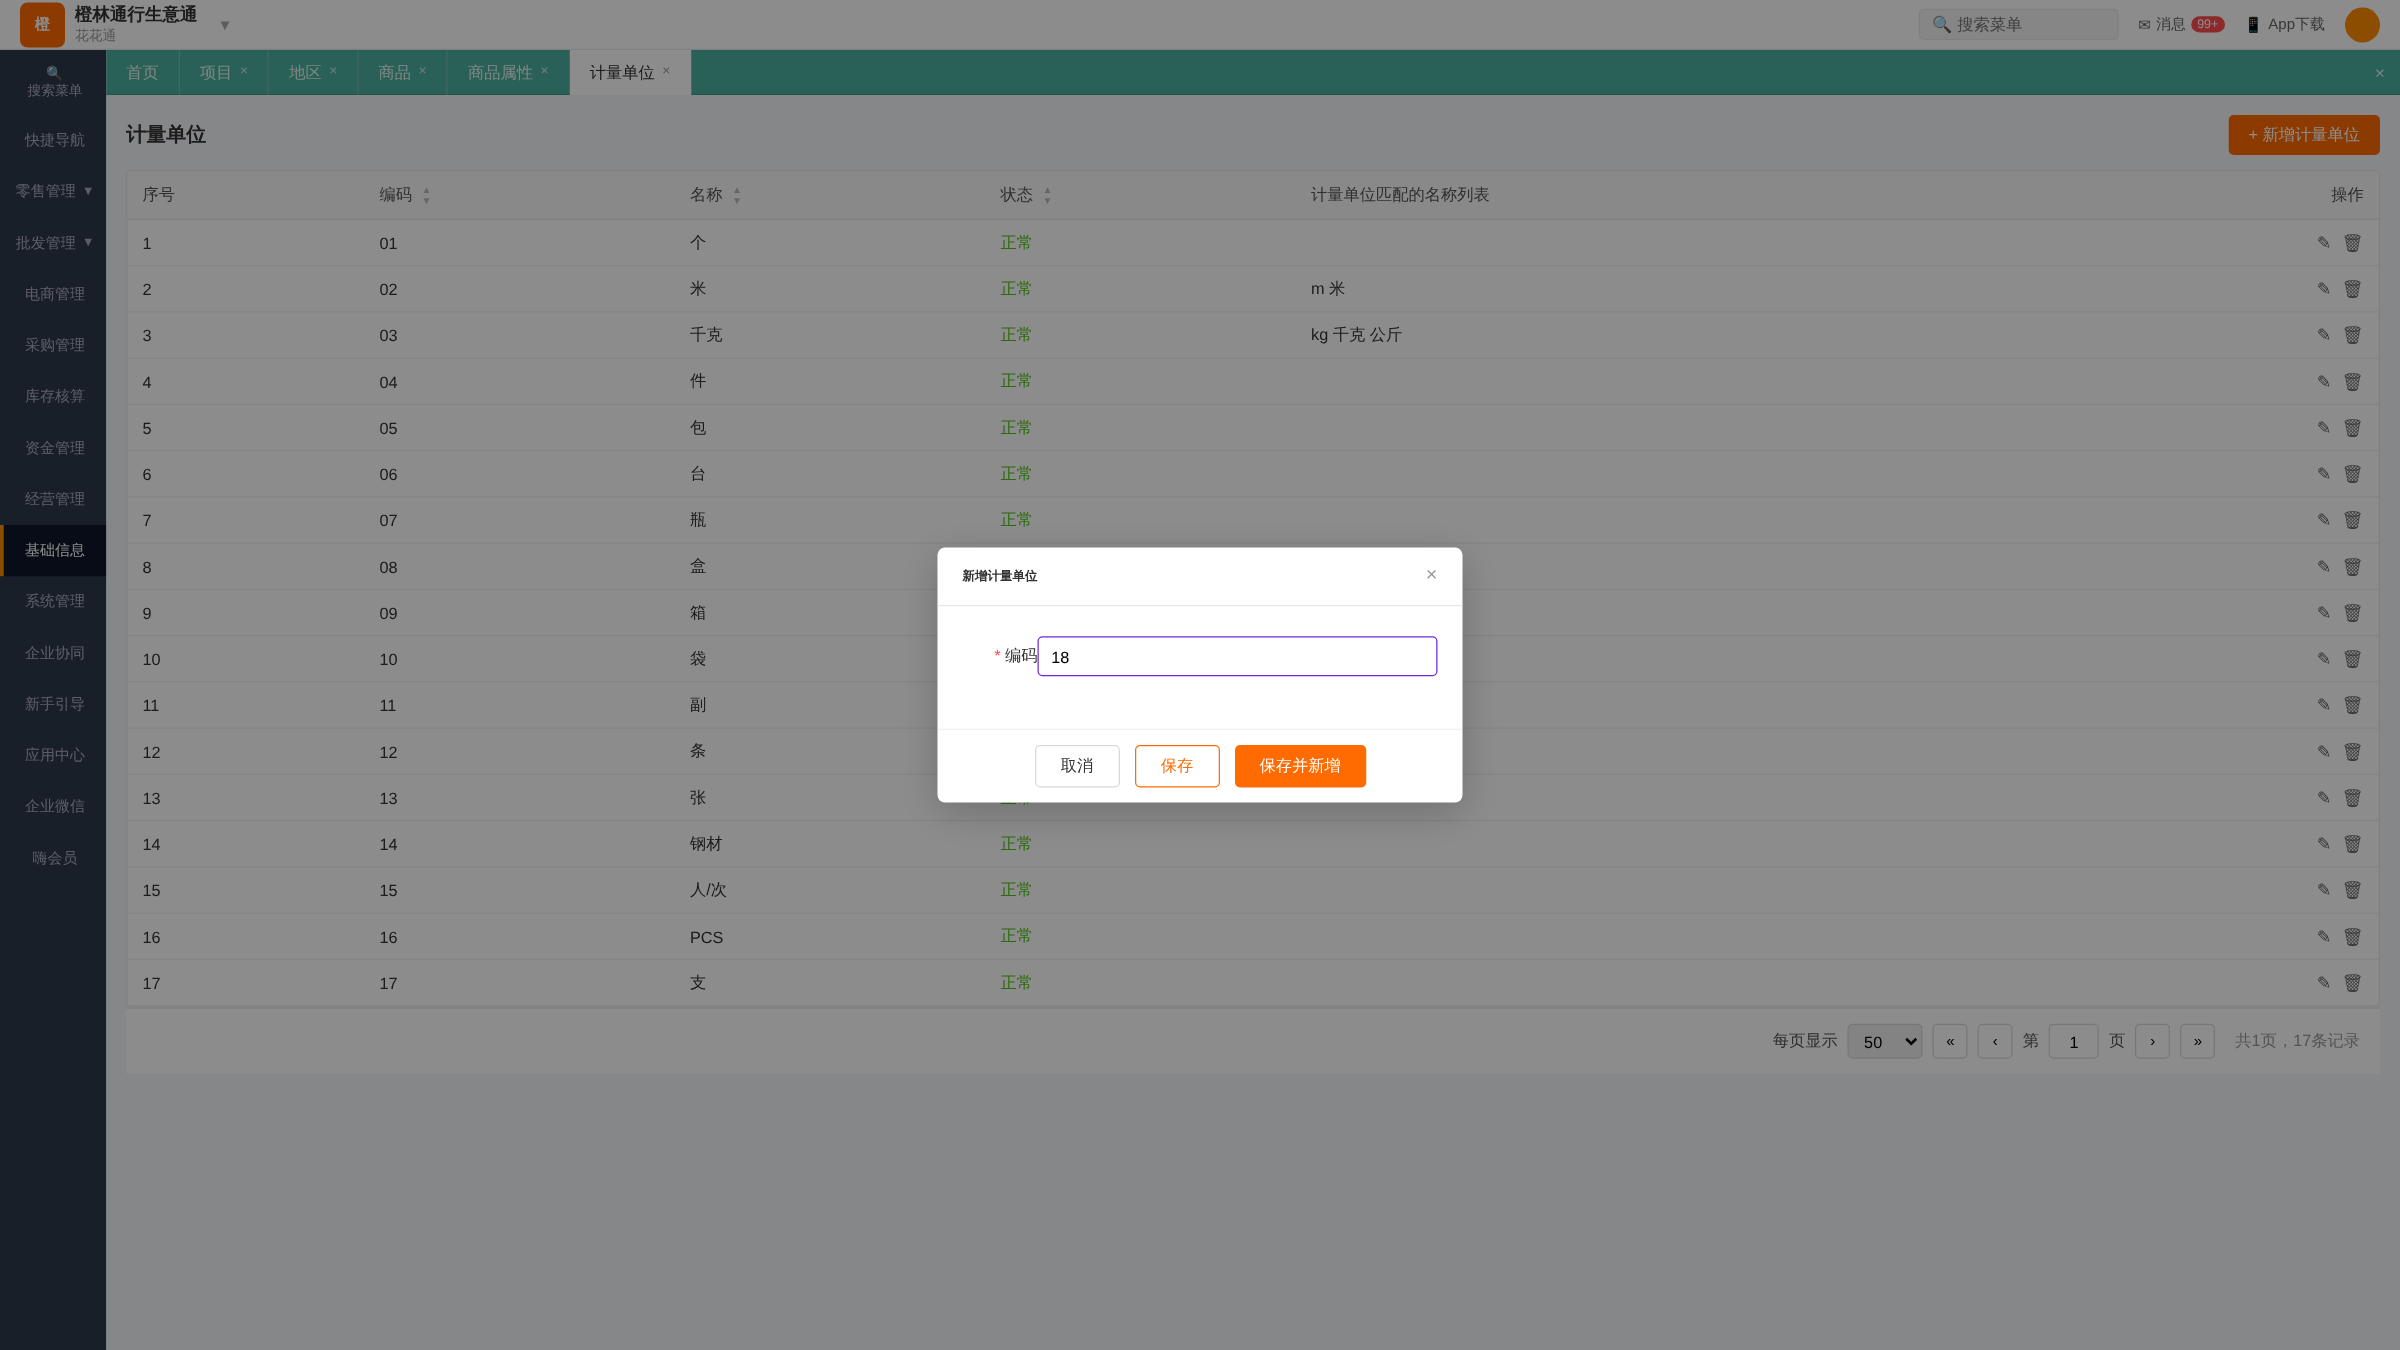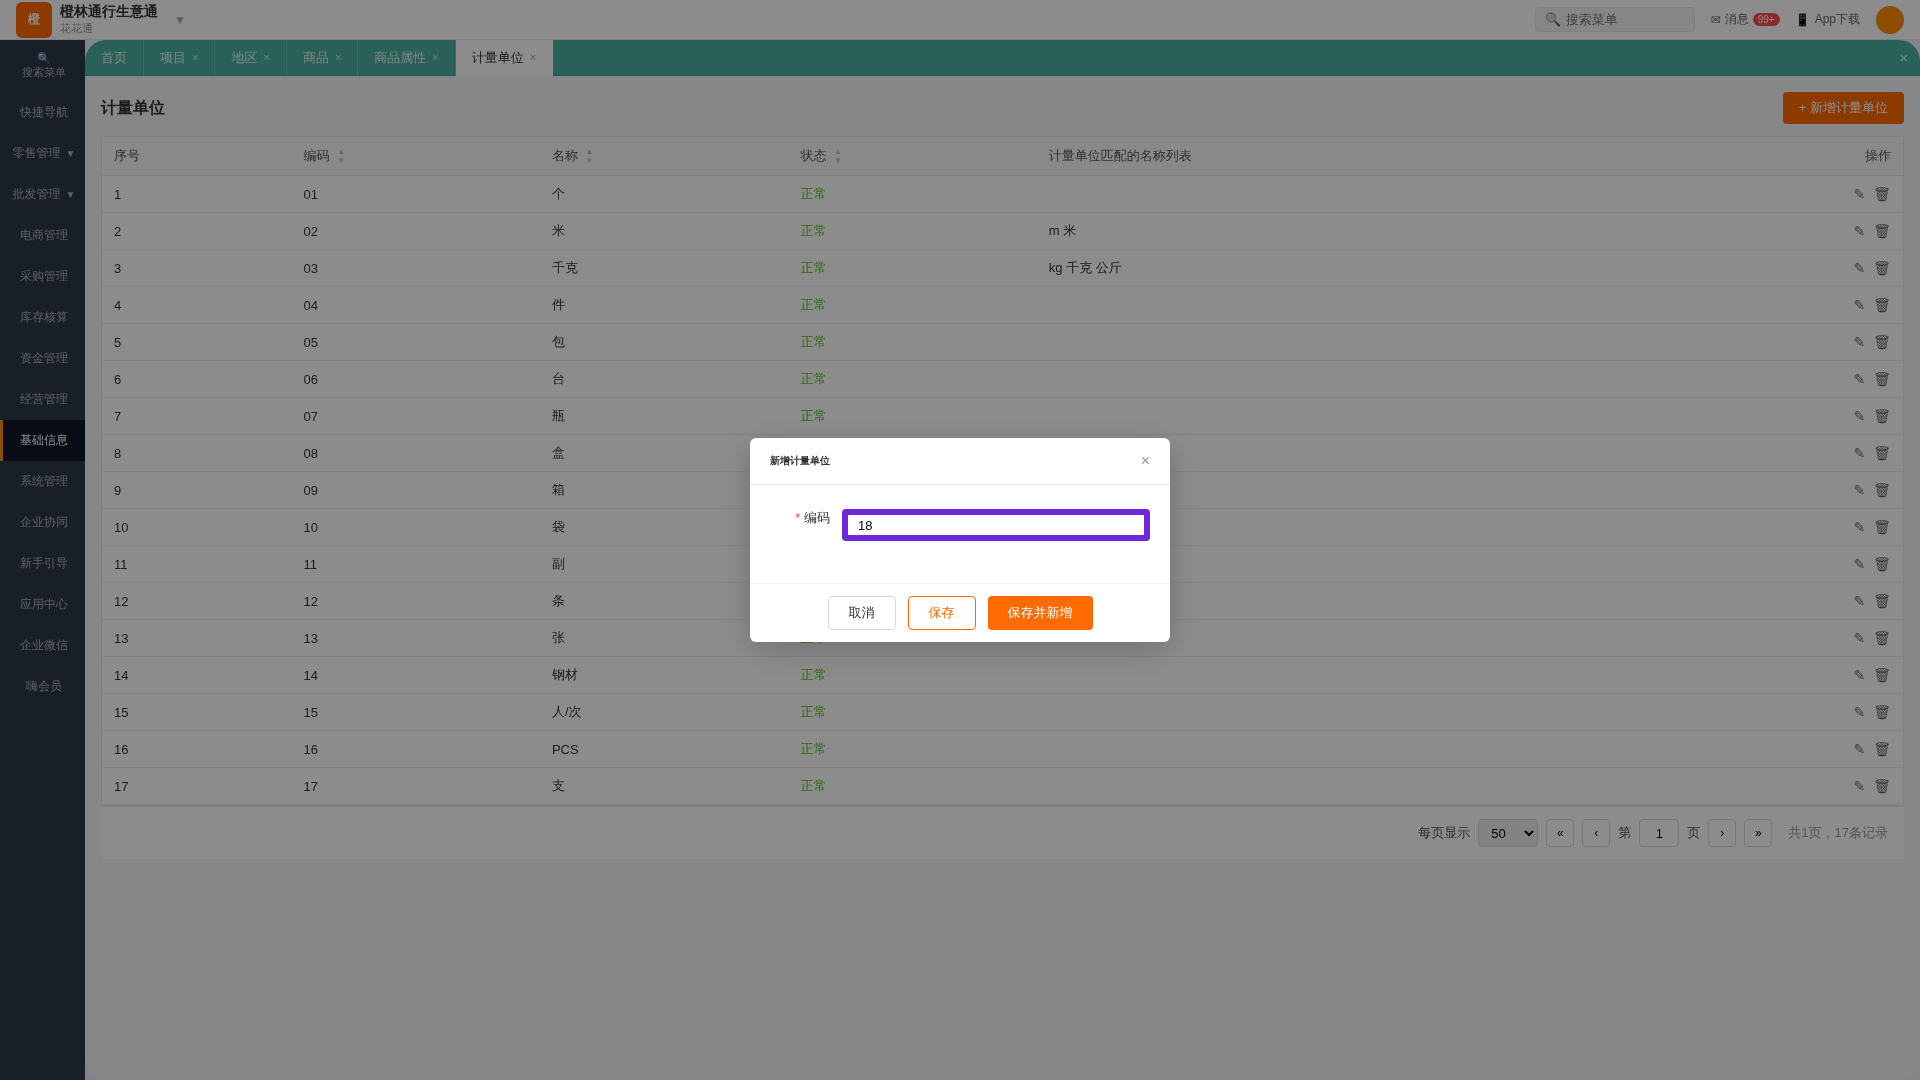--- a/index.html
+++ b/index.html
@@ -82,21 +82,21 @@
     .sidebar-item.active { background: #0f172a; color: #fff; border-left-color: #ff8c00; }
     .sidebar-item-sub {
       display: flex;
       align-items: center;
       justify-content: center;
       gap: 5px;
     }
     .sidebar-arrow { font-size: 10px; }
 
     
-    .main { flex: 1; display: flex; flex-direction: column; overflow: hidden; border-radius: 21px; }
+    .main { flex: 1; display: flex; flex-direction: column; overflow: hidden; }
 
     
     .tabs-bar {
       background: #4caf9e;
       display: flex;
       align-items: center;
       padding: 0 0 0 0;
       height: 36px;
       border-bottom: 1px solid #3d9d8c;
     }
@@ -248,36 +248,35 @@
       border-bottom: 1px solid #e8e8e8;
       display: flex;
       align-items: center;
       justify-content: space-between;
     }
     .modal-title { font-size: 10px; font-weight: bold; color: #333; }
     .modal-close { cursor: pointer; color: #999; font-size: 16px; }
     .modal-body { padding: 24px 20px; }
     .form-row {
       display: flex;
-      align-items: flex-start;
+      align-items: center;
       margin-bottom: 18px;
-      gap: 12px;
     }
     .form-label {
       width: 60px;
       text-align: right;
       font-size: 13px;
       color: #333;
       flex-shrink: 0;
     }
     .form-required { color: #ff4d4f; }
     .form-input {
       flex: 1;
       height: 32px;
-      border: 6px solid #6d28d9;
+      border: 1px solid #6d28d9;
       border-radius: 4px;
       padding: 0 10px;
       font-size: 13px;
       outline: none;
     }
     .form-input.highlight { border-color: #ff6b00; }
     .modal-footer {
       padding: 12px 20px;
       display: flex;
       justify-content: center;

